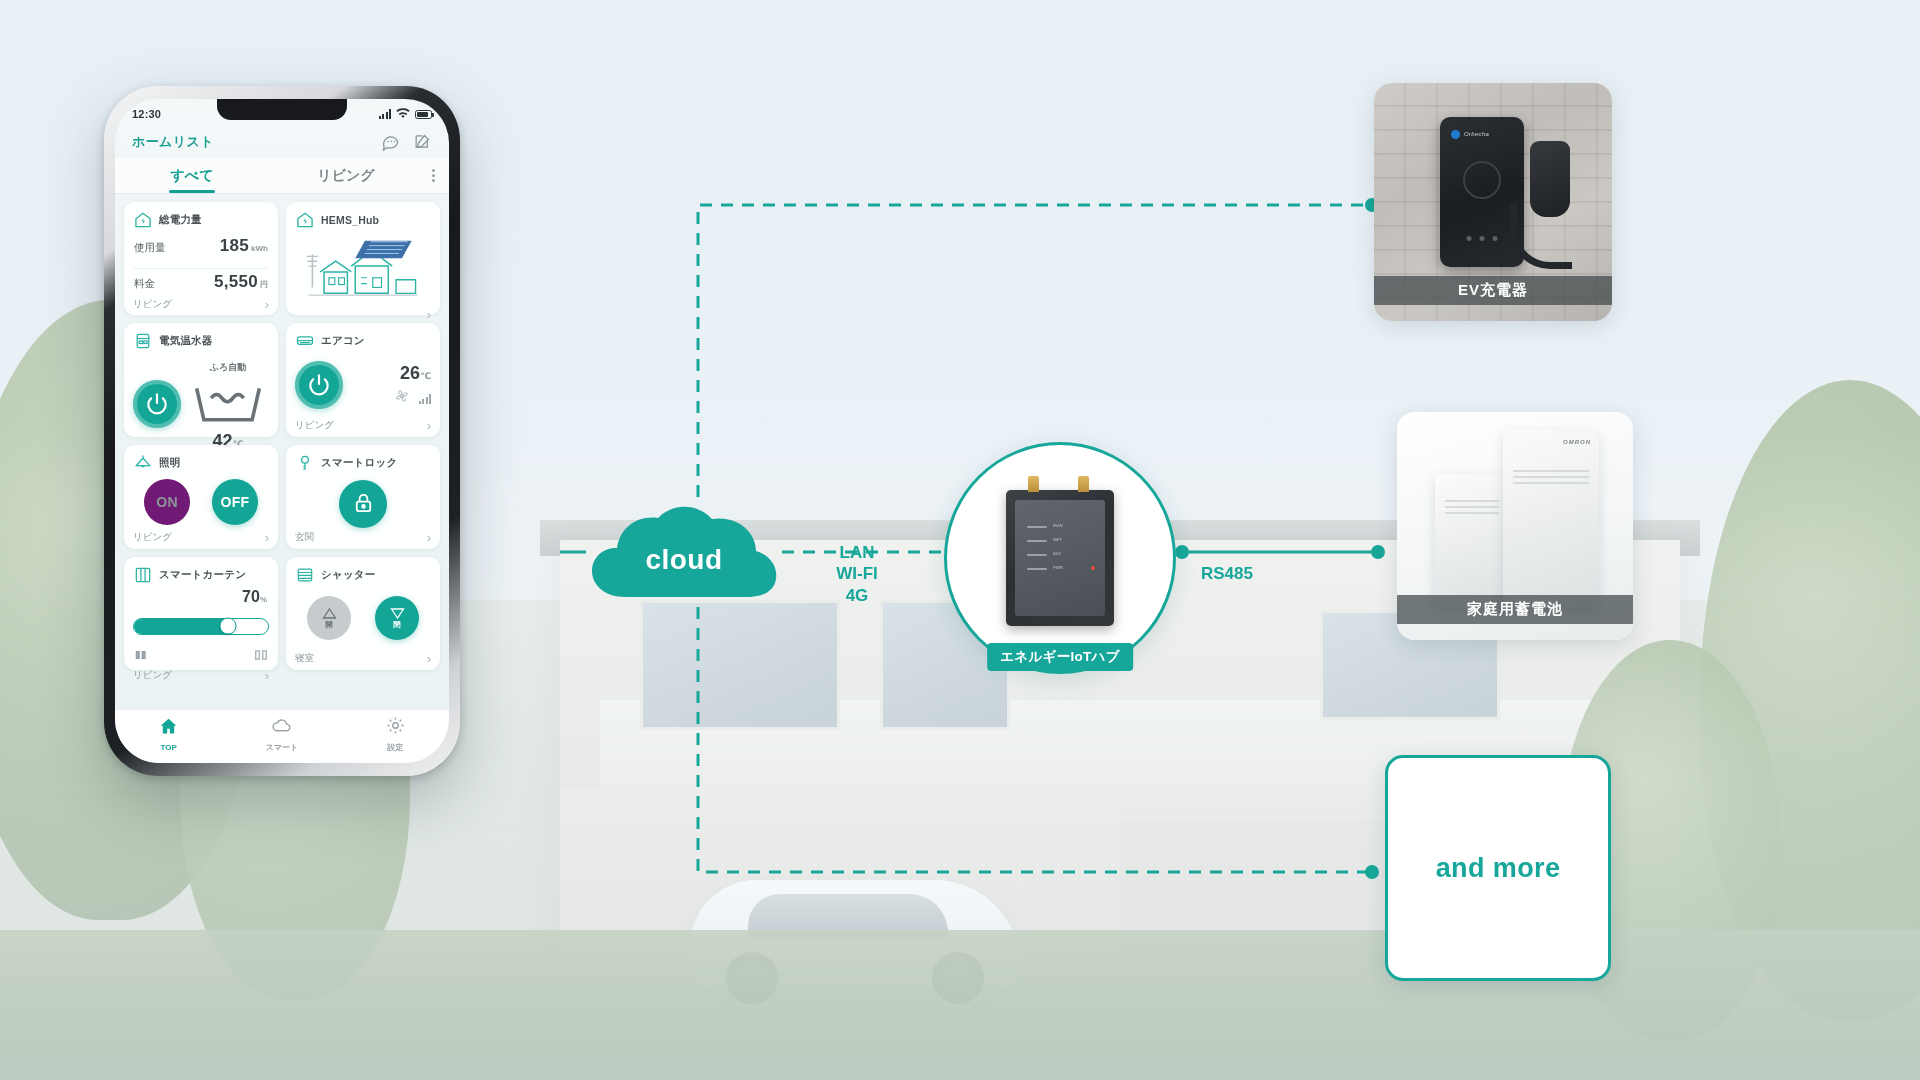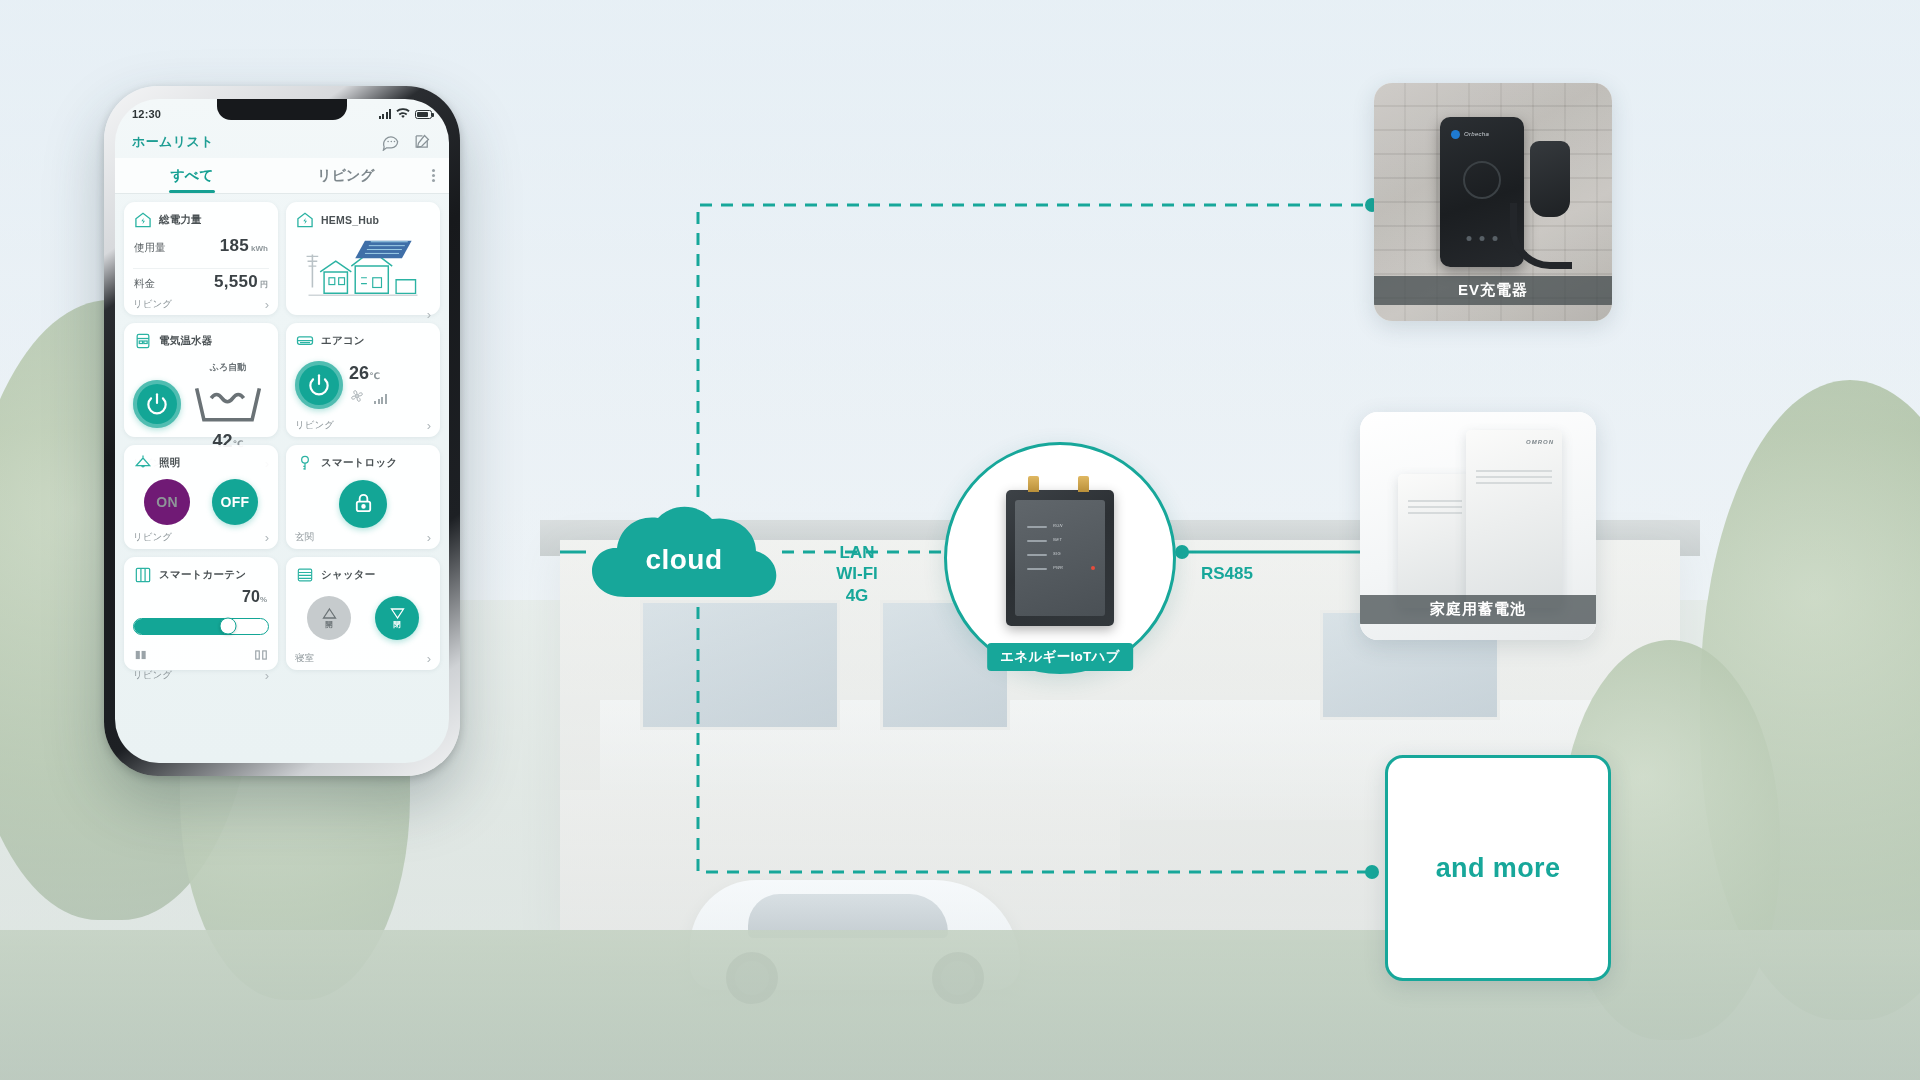--- a/index.html
+++ b/index.html
@@ -176,21 +176,21 @@
     display: flex; align-items: center; justify-content: center;
     box-shadow: 0 2px 6px rgba(19,166,150,.33), inset 0 0 0 4px rgba(255,255,255,.26);
   }
   .pwr svg { width: 26px; height: 26px; color: #fff; }
   .modebox { text-align: center; flex: 1; }
   .modebox .mtxt { font-size: 9px; color: #6a7276; font-weight: 600; }
   .modebox .micon { width: 34px; height: 22px; margin: 1px auto 0; color: #6a7276; }
   .modebox .micon svg { width: 100%; height: 100%; }
   .temp { font-size: 18px; color: #3b4246; font-weight: 700; text-align: center; }
   .temp small { font-size: 9px; color: #8d969a; font-weight: 600; }
-  .acside { display: flex; flex-direction: column; align-items: flex-start; gap: 4px; flex: 1; }
+  .acside { display: flex; flex-direction: column; align-items: flex-end; gap: 4px; flex: 1; }
   .acicons { display: flex; align-items: center; gap: 9px; color: #9fa8ac; }
   .acicons svg { width: 16px; height: 16px; }
 
   .onoff { display: flex; align-items: center; justify-content: space-around; padding: 3px 0 2px; }
   .rbtn {
     width: 46px; height: 46px; border-radius: 50%; display: flex; align-items: center;
     justify-content: center; font-size: 14px; font-weight: 700; letter-spacing: .3px;
   }
   .rbtn.off-state { background: #701a75; color: #8e9598; }
   .rbtn.on-state { background: #13a696; color: #fff; box-shadow: 0 2px 6px rgba(19,166,150,.33); }
@@ -308,21 +308,21 @@
   #dev-ev .gun {
     position: absolute; left: 156px; top: 58px; width: 40px; height: 76px;
     border-radius: 9px 9px 16px 16px; background: linear-gradient(160deg, #35393d, #1e2124);
   }
   #dev-ev .cable {
     position: absolute; left: 136px; top: 120px; width: 62px; height: 66px;
     border: 7px solid #23262a; border-top: none; border-right: none;
     border-radius: 0 0 0 40px;
   }
 
-  #dev-batt { left: 1360px; top: 412px; width: 236px; height: 228px; }
+  #dev-batt { left: 1397px; top: 412px; width: 236px; height: 228px; }
   #dev-batt .bg { position: absolute; inset: 0; background: linear-gradient(165deg, #ffffff 0%, #f4f6f7 55%, #e9eced 100%); }
   #dev-batt .unit {
     position: absolute; border-radius: 5px;
     background: linear-gradient(160deg, #fbfbfa 0%, #eceeee 50%, #dde1e2 100%);
     box-shadow: 0 4px 12px rgba(70,90,100,.18);
   }
   #dev-batt .u-big { left: 106px; top: 18px; width: 96px; height: 178px; }
   #dev-batt .u-small { left: 38px; top: 62px; width: 74px; height: 134px; }
   #dev-batt .brand { position: absolute; right: 8px; top: 9px; font-size: 6px; color: #7b8489; letter-spacing: 1px; font-weight: 700; }
   #dev-batt .vent { position: absolute; left: 10px; right: 10px; height: 1.5px; background: #d6dadb; }
@@ -689,20 +689,41 @@
           </div>
         </div>
         <div class="card-foot">
           <span>寝室</span>
           <span class="chev">›</span>
         </div>
       </div>
 
     </div>
 
+    <div class="bottomnav">
+      <div class="nav active">
+        <span><svg viewBox="0 0 24 24" fill="currentColor">
+              <path d="M12 3 3 11h2.5v9h5v-5.5h3V20h5v-9H21z"></path>
+            </svg></span>
+        <span class="nl">TOP</span>
+      </div>
+      <div class="nav">
+        <span><svg viewBox="0 0 24 24" fill="none" stroke="currentColor" stroke-width="1.6">
+              <path d="M6.5 18h11a3.8 3.8 0 0 0 .4-7.6A5.6 5.6 0 0 0 7.3 9 4.4 4.4 0 0 0 6.5 18z"></path>
+            </svg></span>
+        <span class="nl">スマート</span>
+      </div>
+      <div class="nav">
+        <span><svg viewBox="0 0 24 24" fill="none" stroke="currentColor" stroke-width="1.6">
+              <circle cx="12" cy="12" r="3.2"></circle>
+              <path d="M12 2.8v2.6M12 18.6v2.6M21.2 12h-2.6M5.4 12H2.8M18.5 5.5l-1.8 1.8M7.3 16.7l-1.8 1.8M18.5 18.5l-1.8-1.8M7.3 7.3 5.5 5.5"></path>
+            </svg></span>
+        <span class="nl">設定</span>
+      </div>
+    </div>
   </div>
 </div>
 
 <div class="cloud-node">
   <svg viewBox="0 0 196 110">
     <path d="M40 100 C16 100 6 86 6 74 C6 60 18 50 31 51 C34 30 52 18 72 21 C86 6 112 6 126 22 C150 18 170 34 170 54 C184 58 192 70 190 82 C188 96 174 100 160 100 Z" fill="#17a79a"></path>
   </svg>
   <span class="txt">cloud</span>
 </div>
 

